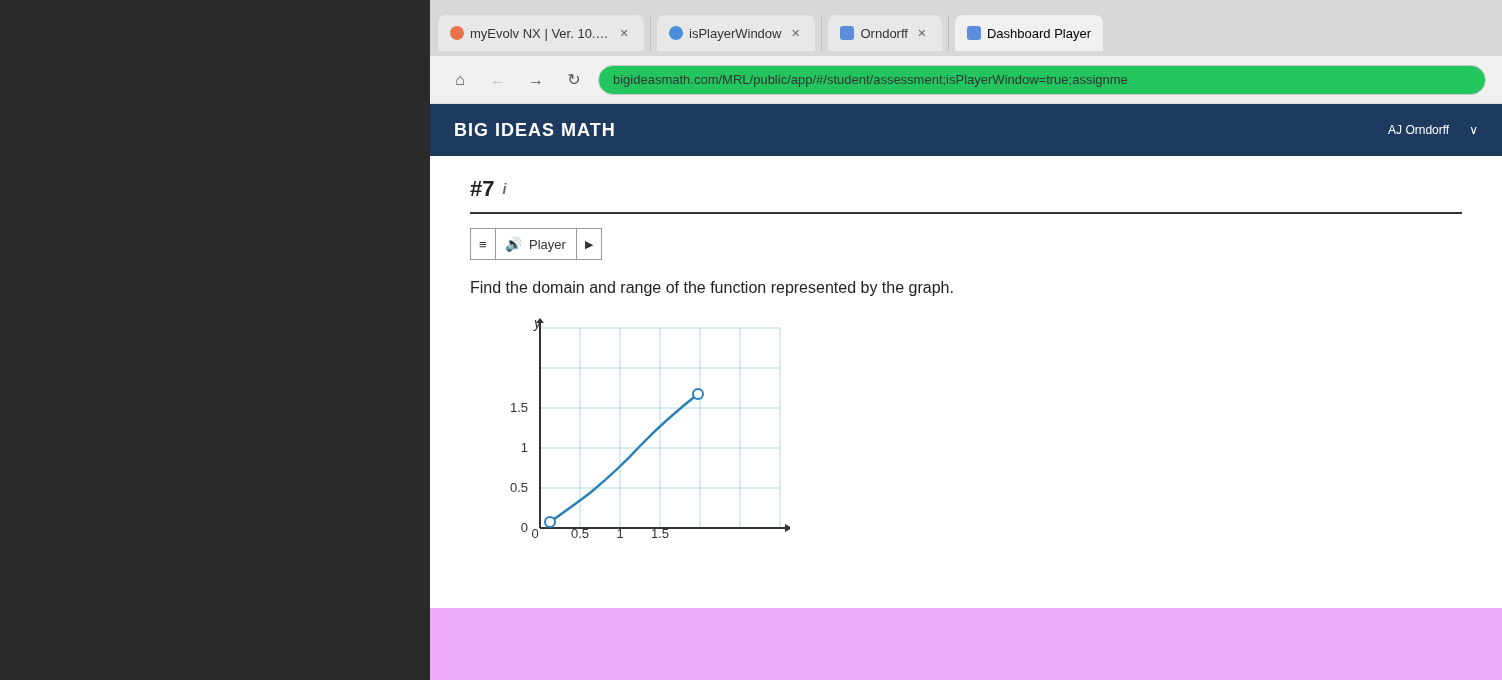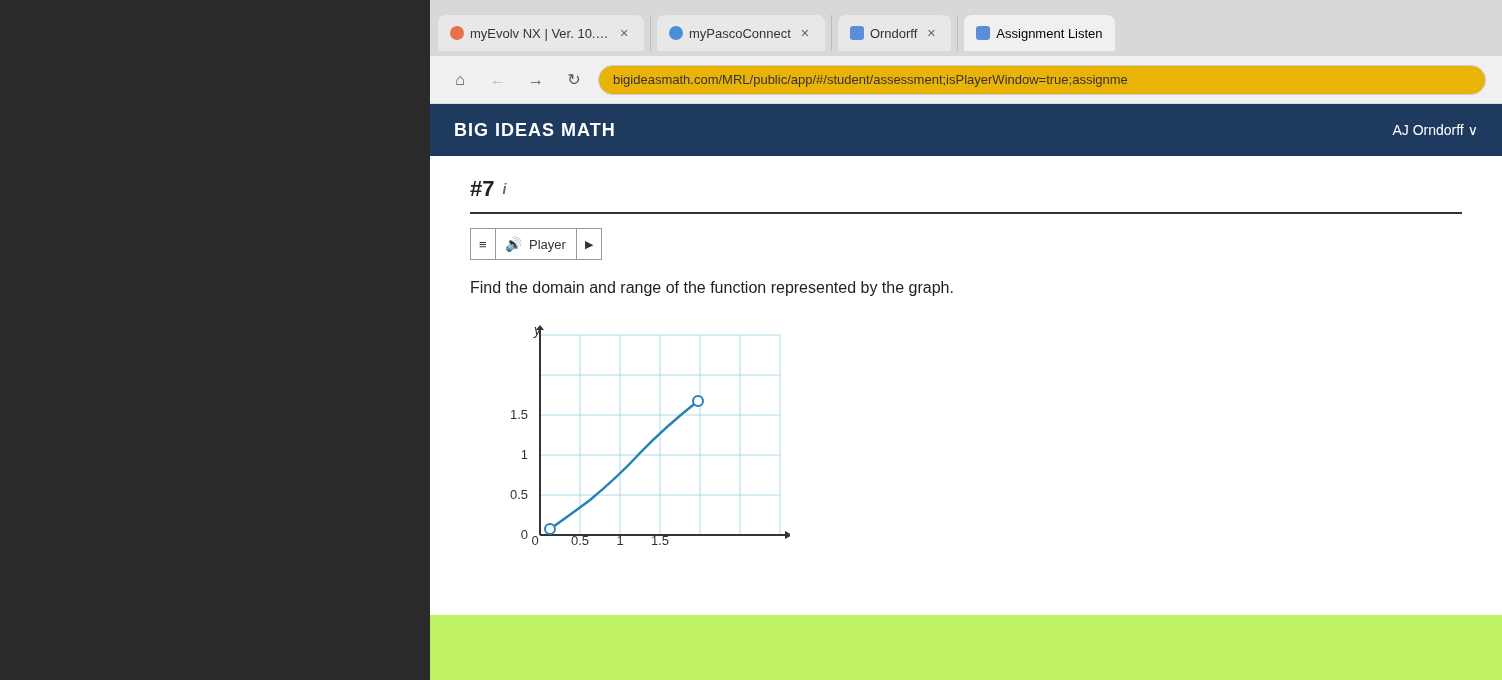--- a/index.html
+++ b/index.html
@@ -105,28 +105,28 @@
     }
     .nav-btn.disabled { color: #bbb; cursor: default; }
 
     .address-input {
       flex: 1;
       height: 30px;
       border: 1px solid #ccc;
       border-radius: 15px;
       padding: 0 14px;
       font-size: 13px;
-      background: #eab308;
+      background: #22c55e;
       color: #333;
       outline: none;
     }
 
     
     .page-content {
-      background: #bef264;
+      background: #f0abfc;
       height: calc(680px - 104px);
       overflow: hidden;
     }
 
     
     .bim-header {
       background: #1e3a5f;
       height: 52px;
       display: flex;
       align-items: center;
@@ -139,24 +139,24 @@
       font-size: 18px;
       letter-spacing: 1px;
     }
 
     .bim-logo span {
       font-weight: bold;
     }
 
     .bim-user {
       color: white;
-      font-size: 14px;
+      font-size: 12px;
       display: flex;
       align-items: flex-start;
-      gap: 4px;
+      gap: 20px;
     }
 
     
     .question-area {
       padding: 20px 40px;
       background: white;
     }
 
     .question-number {
       font-size: 22px;
@@ -219,21 +219,21 @@
     .listen-btn-play {
       padding: 0 8px;
       height: 100%;
       display: flex;
       align-items: center;
     }
 
     .question-text {
       font-size: 16px;
       color: #222;
-      margin-bottom: 25px;
+      margin-bottom: 18px;
       line-height: 1.5;
     }
 
     
     .graph-container {
       position: relative;
       width: 310px;
       height: 270px;
       margin-left: 10px;
     }
@@ -263,37 +263,37 @@
     <div class="tab">
       <div class="tab-icon" style="background:#e8734a; width:14px; height:14px; border-radius:50%;"></div>
       <span style="max-width:140px; overflow:hidden; text-overflow:ellipsis;">myEvolv NX | Ver. 10.1.0575.0</span>
       <div class="tab-close">✕</div>
     </div>
 
     <div class="tab-separator"></div>
 
     <div class="tab">
       <div class="tab-icon" style="background:#4a90d9; width:14px; height:14px; border-radius:50%;"></div>
-      <span>myPascoConnect</span>
+      <span>isPlayerWindow</span>
       <div class="tab-close">✕</div>
     </div>
 
     <div class="tab-separator"></div>
 
     <div class="tab">
       <div class="tab-icon" style="background:#5b8dd9; width:14px; height:14px; border-radius:3px;"></div>
       <span>Orndorff</span>
       <div class="tab-close">✕</div>
     </div>
 
     <div class="tab-separator"></div>
 
     <div class="tab active">
       <div class="tab-icon" style="background:#5b8dd9; width:14px; height:14px; border-radius:3px;"></div>
-      <span>Assignment Listen</span>
+      <span>Dashboard Player</span>
     </div>
 
   </div>
 
   <div class="address-bar">
     <button class="nav-btn">⌂</button>
     <button class="nav-btn disabled">←</button>
     <button class="nav-btn">→</button>
     <button class="nav-btn">↻</button>
     <input class="address-input" type="text" value="bigideasmath.com/MRL/public/app/#/student/assessment;isPlayerWindow=true;assignme" style="">

